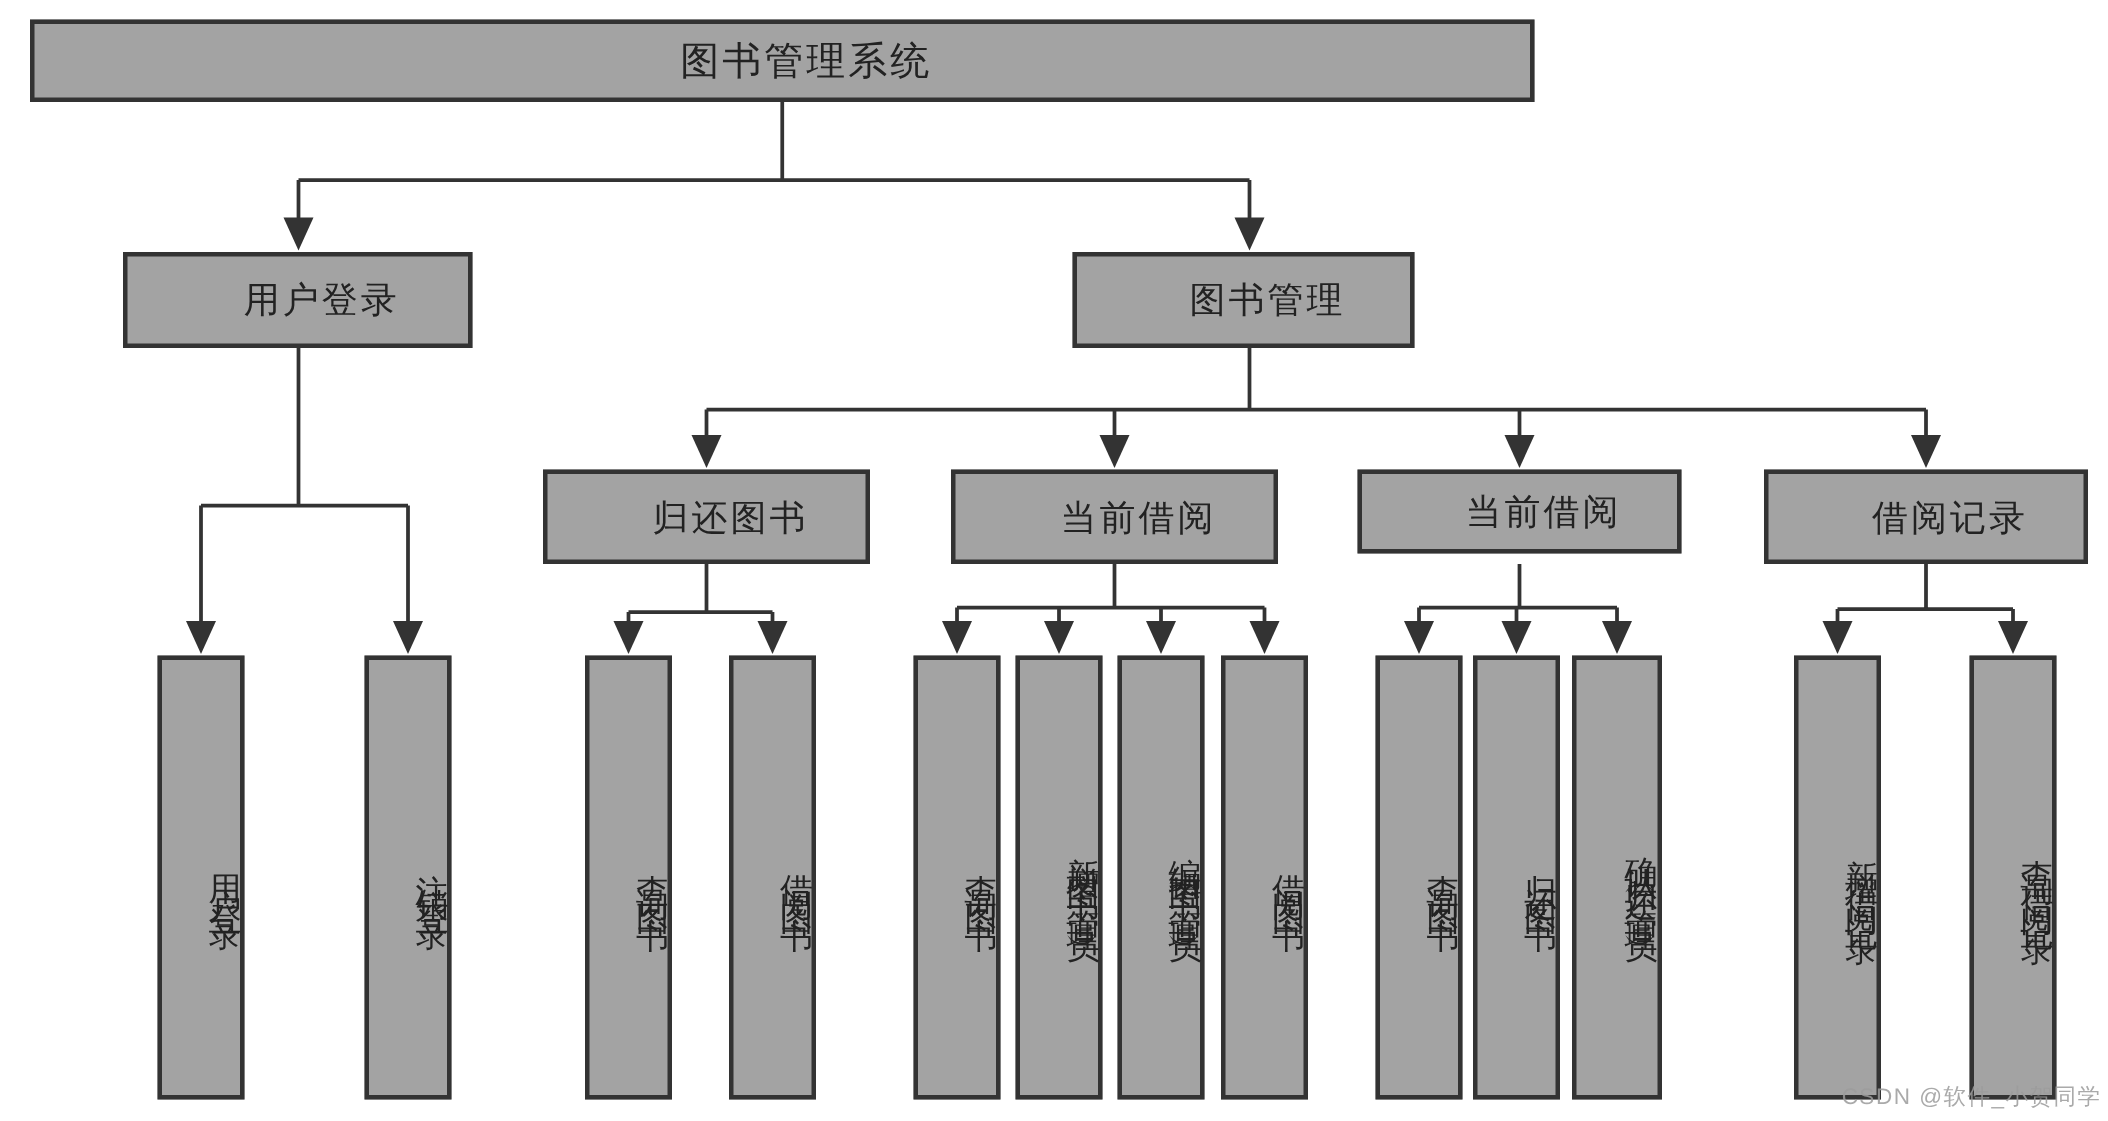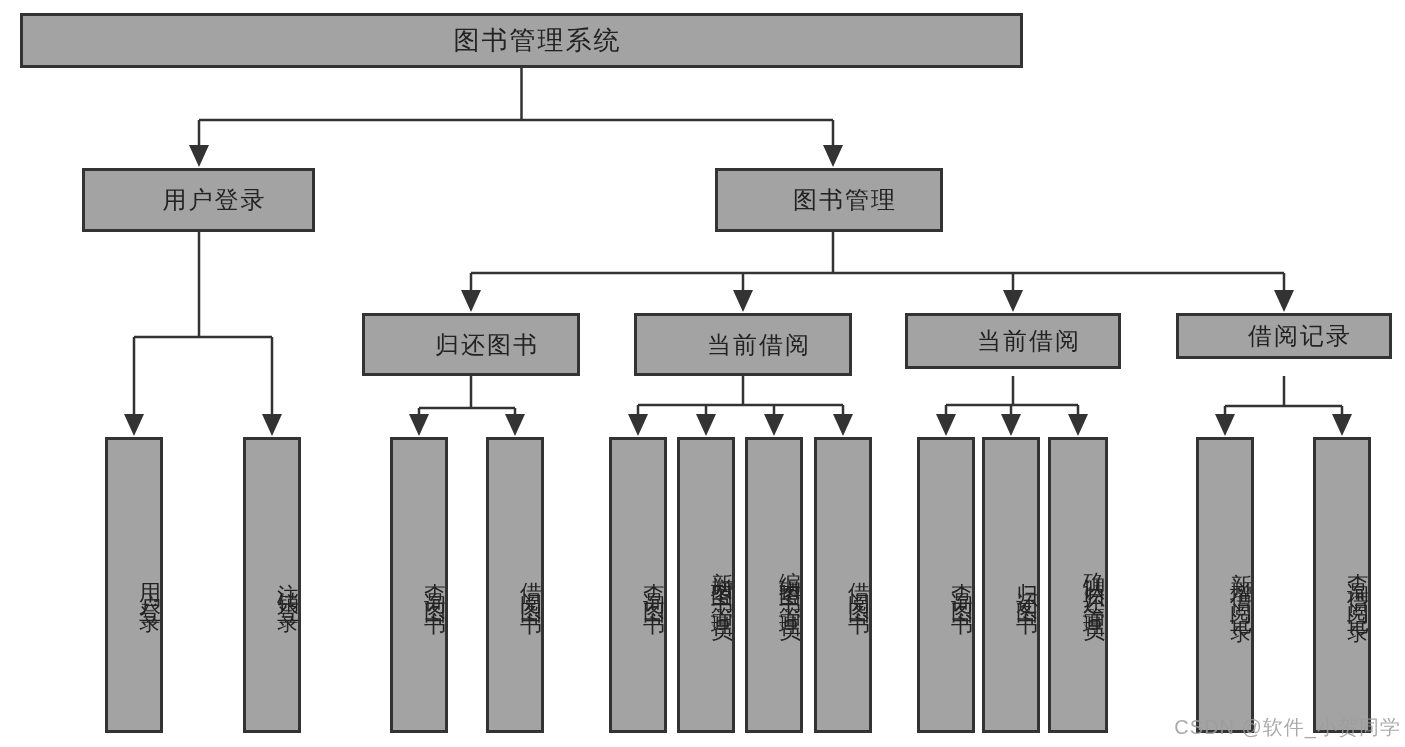--- a/index.html
+++ b/index.html
@@ -50,21 +50,21 @@
     line-height: 1;
     white-space: nowrap;
   }
   .node.leaf.long .vlabel {
     letter-spacing: 7px;
   }
   #watermark {
     position: absolute;
     right: 4px;
     bottom: 6px;
-    font-size: 20px;
+    font-size: 15px;
     color: #9c9c9c;
     opacity: 0.85;
     letter-spacing: 1px;
     white-space: nowrap;
   }
 </style>
 </head>
 <body>
 
 <div id="canvas">
@@ -115,21 +115,21 @@
 
   <div class="node" style="left:362px;top:313px;width:218px;height:63px">
     <span class="hlabel">归还图书</span>
   </div>
   <div class="node" style="left:634px;top:313px;width:218px;height:63px">
     <span class="hlabel">当前借阅</span>
   </div>
   <div class="node" style="left:905px;top:313px;width:216px;height:56px">
     <span class="hlabel">当前借阅</span>
   </div>
-  <div class="node" style="left:1176px;top:313px;width:216px;height:46px">
+  <div class="node" style="left:1176px;top:313px;width:216px;height:63px">
     <span class="hlabel">借阅记录</span>
   </div>
 
   <div class="node leaf" style="left:105px;top:437px;width:58px;height:296px">
     <span class="vlabel">用户登录</span>
   </div>
   <div class="node leaf" style="left:243px;top:437px;width:58px;height:296px">
     <span class="vlabel">注销登录</span>
   </div>
 

